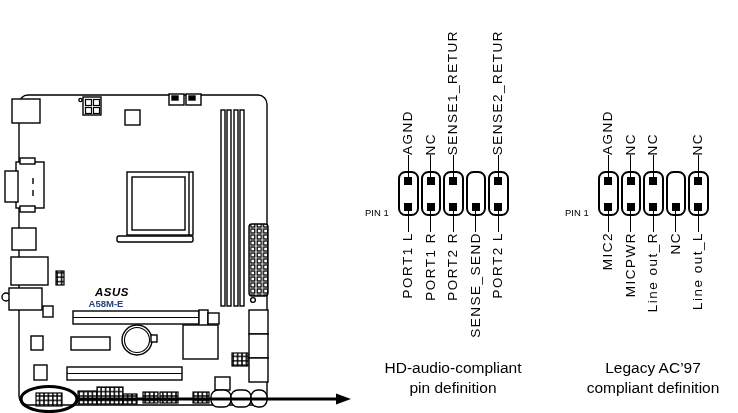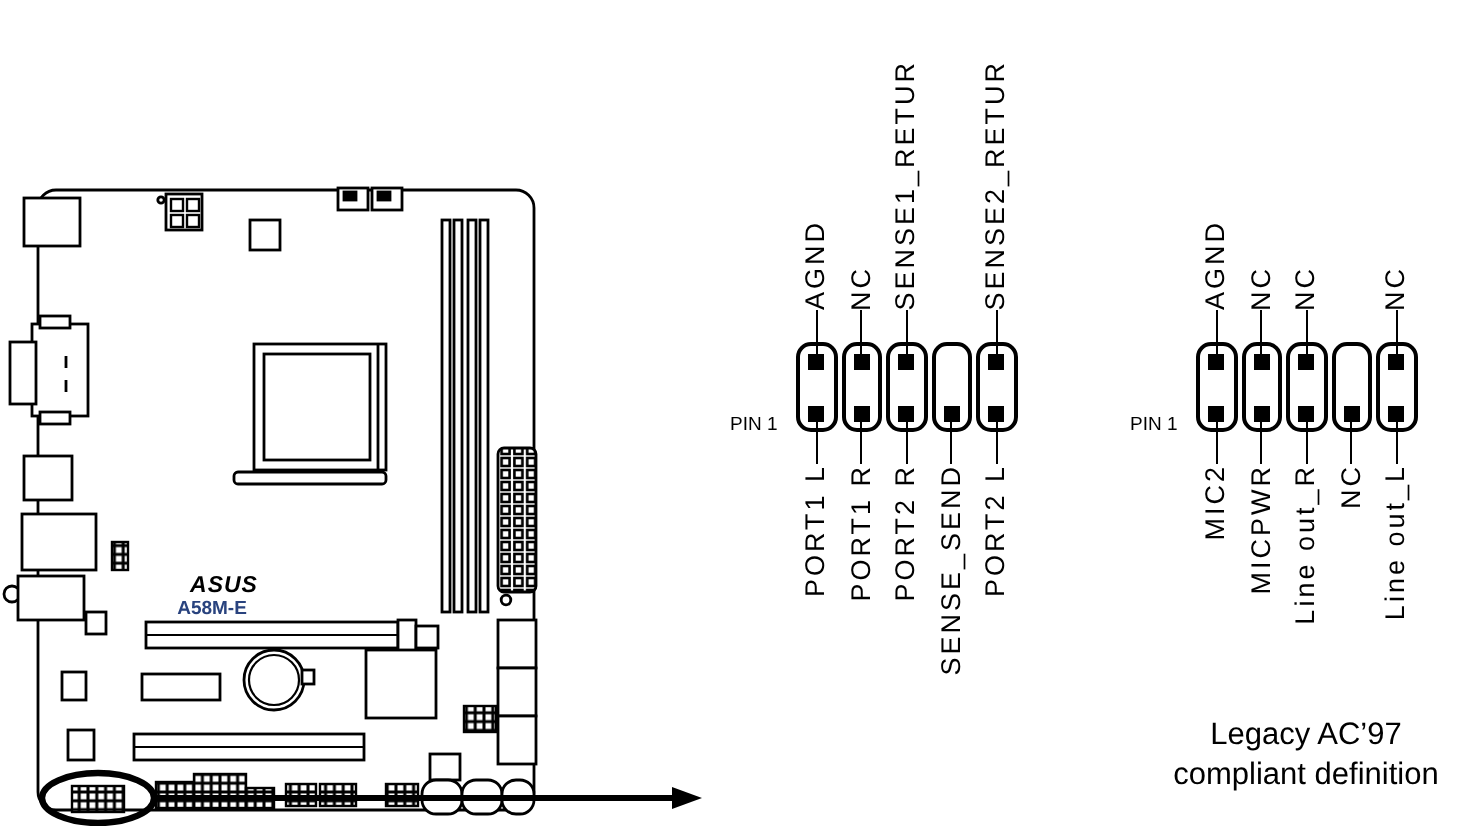--- a/index.html
+++ b/index.html
@@ -295,18 +295,22 @@
       <div class="lead lb"></div>
       <div class="tlabel">
           <span class="vtext">NC</span>
         </div>
       <div class="blabel">
           <span class="vtext">Line out_L</span>
         </div>
     </div>
   </div>
 
+  <div class="caption hdcap">
+    <div>HD-audio-compliant</div>
+    <div>pin definition</div>
+  </div>
   <div class="caption accap">
     <div>Legacy AC’97</div>
     <div>compliant definition</div>
   </div>
 
 </div>
 
 </body></html>

